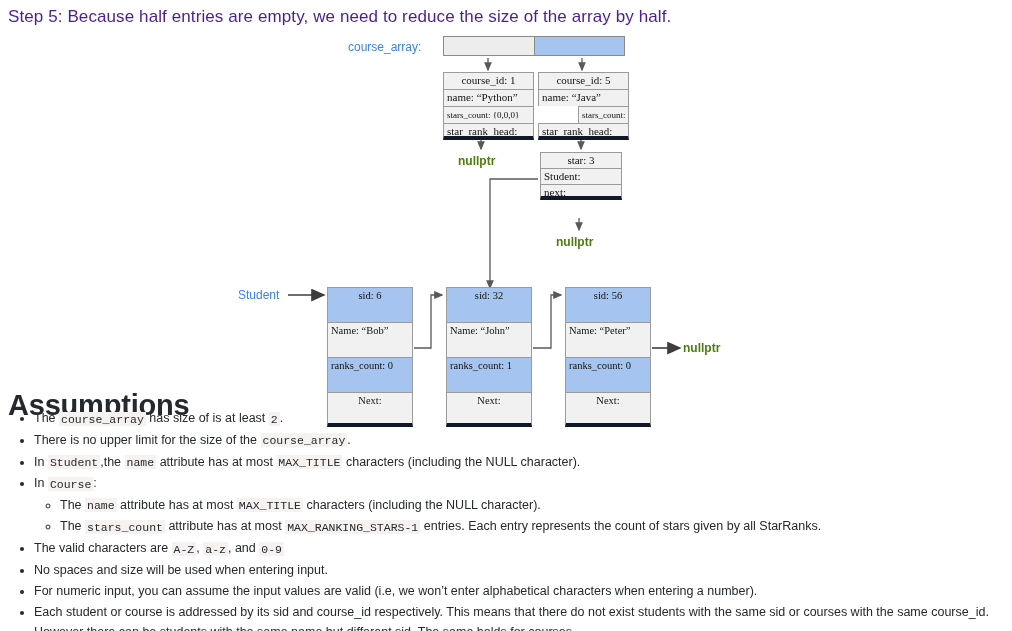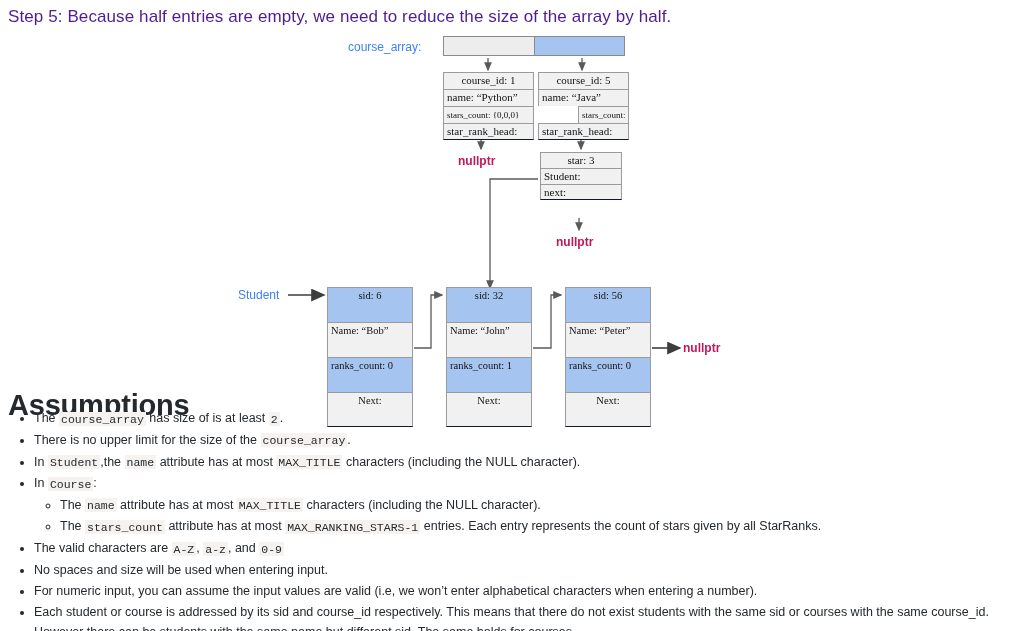--- a/index.html
+++ b/index.html
@@ -18,21 +18,21 @@
 
   
   .diagram{position:absolute;left:0;top:28px;width:1012px;height:340px;}
   .diagram svg{position:absolute;left:0;top:0;}
 
   .lbl{
     position:absolute;font-size:12px;color:#3b82f6;
     font-family:"Liberation Sans", sans-serif;white-space:nowrap;
   }
   .nullptr{
-    position:absolute;font-size:12px;font-weight:bold;color:#be185d;
+    position:absolute;font-size:12px;font-weight:bold;color:#4d7c0f;
     white-space:nowrap;
   }
 
   
   .arr{position:absolute;display:flex;border:1px solid #8a8a8a;box-sizing:border-box;}
   .arr .cell{width:90px;height:18px;box-sizing:border-box;}
   .arr .cell.gray{background:#ededed;}
   .arr .cell.blue{background:#a5c5f0;border-left:1px solid #8a8a8a;}
 
   
@@ -43,21 +43,21 @@
     border-bottom:none;
     font-size:10.5px;
     line-height:13px;
     height:15px;
     padding:0 3px;
     white-space:nowrap;
     overflow:hidden;
     color:#111;
     font-family:Liberation Serif, serif;
   }
-  .node .row:last-child{border-bottom:1px solid #0f172a;}
+  .node .row:last-child{border-bottom:4px solid #0f172a;}
   .row.gray{background:#f1f1f1;}
   .row.blue{background:#a5c5f0;}
   .row.ctr{text-align:center;}
   .row.lft{text-align:left;}
 
   
   .course .row{height:17px;line-height:15px;font-size:11px;}
 
   
   .student{width:86px;}

